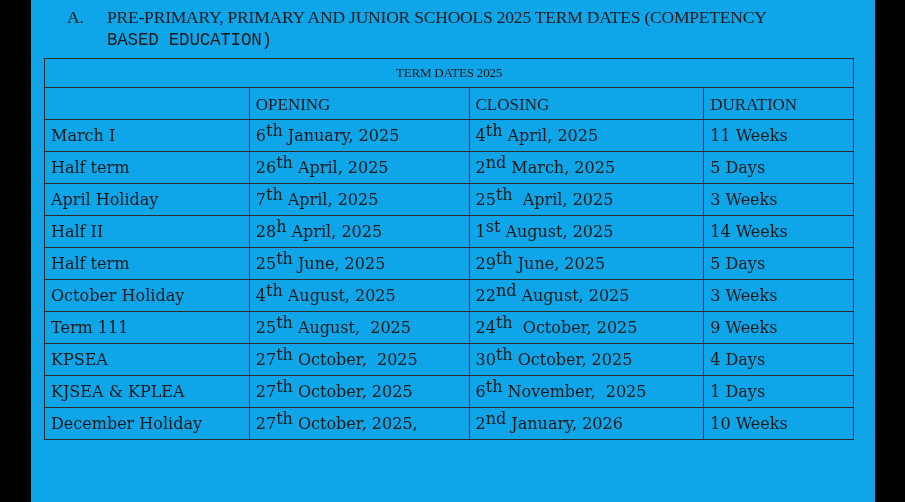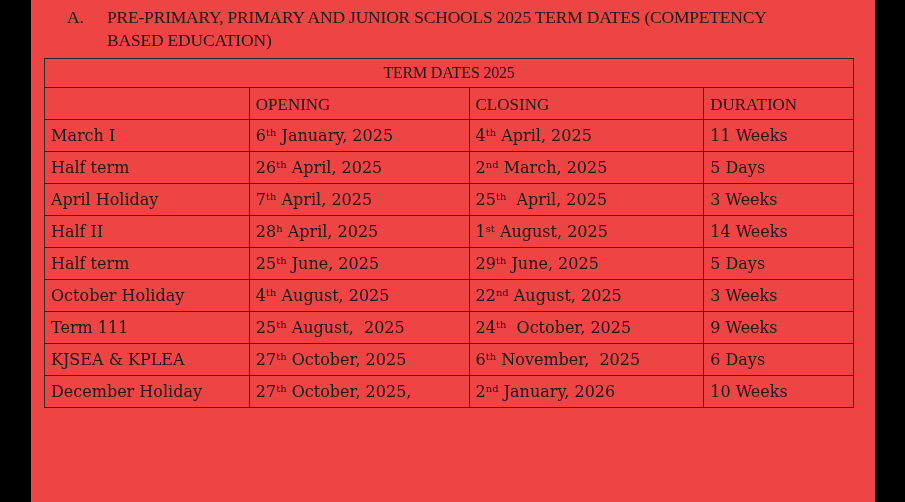--- a/index.html
+++ b/index.html
@@ -4,51 +4,51 @@
   <style>
     html, body { margin: 0; padding: 0; }
     body {
       width: 905px; height: 502px; overflow: hidden; position: relative;
       background: #000;
       font-family: "DejaVu Serif", "Liberation Serif", serif;
       color: #1a1a1a;
     }
     .page {
       position: absolute; left: 31px; top: 0; width: 844px; height: 502px;
-      background: #ef4444;
+      background: #0ea5e9;
     }
     .heading {
       position: absolute; left: 36px; top: 6px; width: 800px;
       font-family: "Liberation Serif", serif;
       font-size: 17.5px; line-height: 23px; letter-spacing: -0.2px;
       text-transform: uppercase;
     }
     .heading .letter { display: inline-block; width: 40px; }
-    .heading .line2 { padding-left: 40px; display: block; }
+    .heading .line2 { padding-left: 40px; display: block; font-family: Liberation Mono, monospace; }
     table.terms {
       position: absolute; left: 13px; top: 58px; width: 810px;
       border-collapse: collapse;
       font-size: 16px;
     }
     table.terms td, table.terms th {
       border: 1.5px solid #2b2b2b; padding: 0 6px; height: 31px;
       font-weight: normal; text-align: left; vertical-align: middle;
       white-space: nowrap;
     }
     table.terms th.title {
       text-align: center; font-family: "Liberation Serif", serif;
-      font-size: 16px; height: 28px; letter-spacing: -0.2px;
+      font-size: 13px; height: 28px; letter-spacing: -0.2px;
     }
     table.terms th.colhead {
       font-family: Liberation Serif, serif; font-size: 17px; height: 29px;
       padding-top: 2px;
     }
     col.c1 { width: 205px; } col.c2 { width: 220px; }
     col.c3 { width: 235px; } col.c4 { width: 150px; }
-    sup { font-size: 10px; vertical-align: 5px; line-height: 0; text-align: center; }
+    sup { font-size: 16px; vertical-align: 5px; line-height: 0; text-align: center; }
   </style>
 </head>
 <body>
 
 <div class="page">
   <div class="heading">
     <span class="letter">A.</span><span>PRE-PRIMARY, PRIMARY AND  JUNIOR SCHOOLS 2025 TERM DATES  (COMPETENCY</span>
     <span class="line2">BASED EDUCATION)</span>
   </div>
 
@@ -107,24 +107,30 @@
           <td><span>22</span><sup>nd</sup><span style="white-space:pre"> August, 2025</span></td>
           <td>3 Weeks</td>
         </tr>
         <tr>
           <td>Term 111</td>
           <td><span>25</span><sup>th</sup><span style="white-space:pre"> August,  2025</span></td>
           <td><span>24</span><sup>th</sup><span style="white-space:pre">  October, 2025</span></td>
           <td>9 Weeks</td>
         </tr>
         <tr>
+          <td>KPSEA</td>
+          <td><span>27</span><sup>th</sup><span style="white-space:pre"> October,  2025</span></td>
+          <td><span>30</span><sup>th</sup><span style="white-space:pre"> October, 2025</span></td>
+          <td>4 Days</td>
+        </tr>
+        <tr>
           <td>KJSEA &amp; KPLEA</td>
           <td><span>27</span><sup>th</sup><span style="white-space:pre"> October, 2025</span></td>
           <td><span>6</span><sup>th</sup><span style="white-space:pre"> November,  2025</span></td>
-          <td>6 Days</td>
+          <td>1 Days</td>
         </tr>
         <tr>
           <td>December Holiday</td>
           <td><span>27</span><sup>th</sup><span style="white-space:pre"> October, 2025,</span></td>
           <td><span>2</span><sup>nd</sup><span style="white-space:pre"> January, 2026</span></td>
           <td>10 Weeks</td>
         </tr>
       </tbody>
   </table>
 </div>

